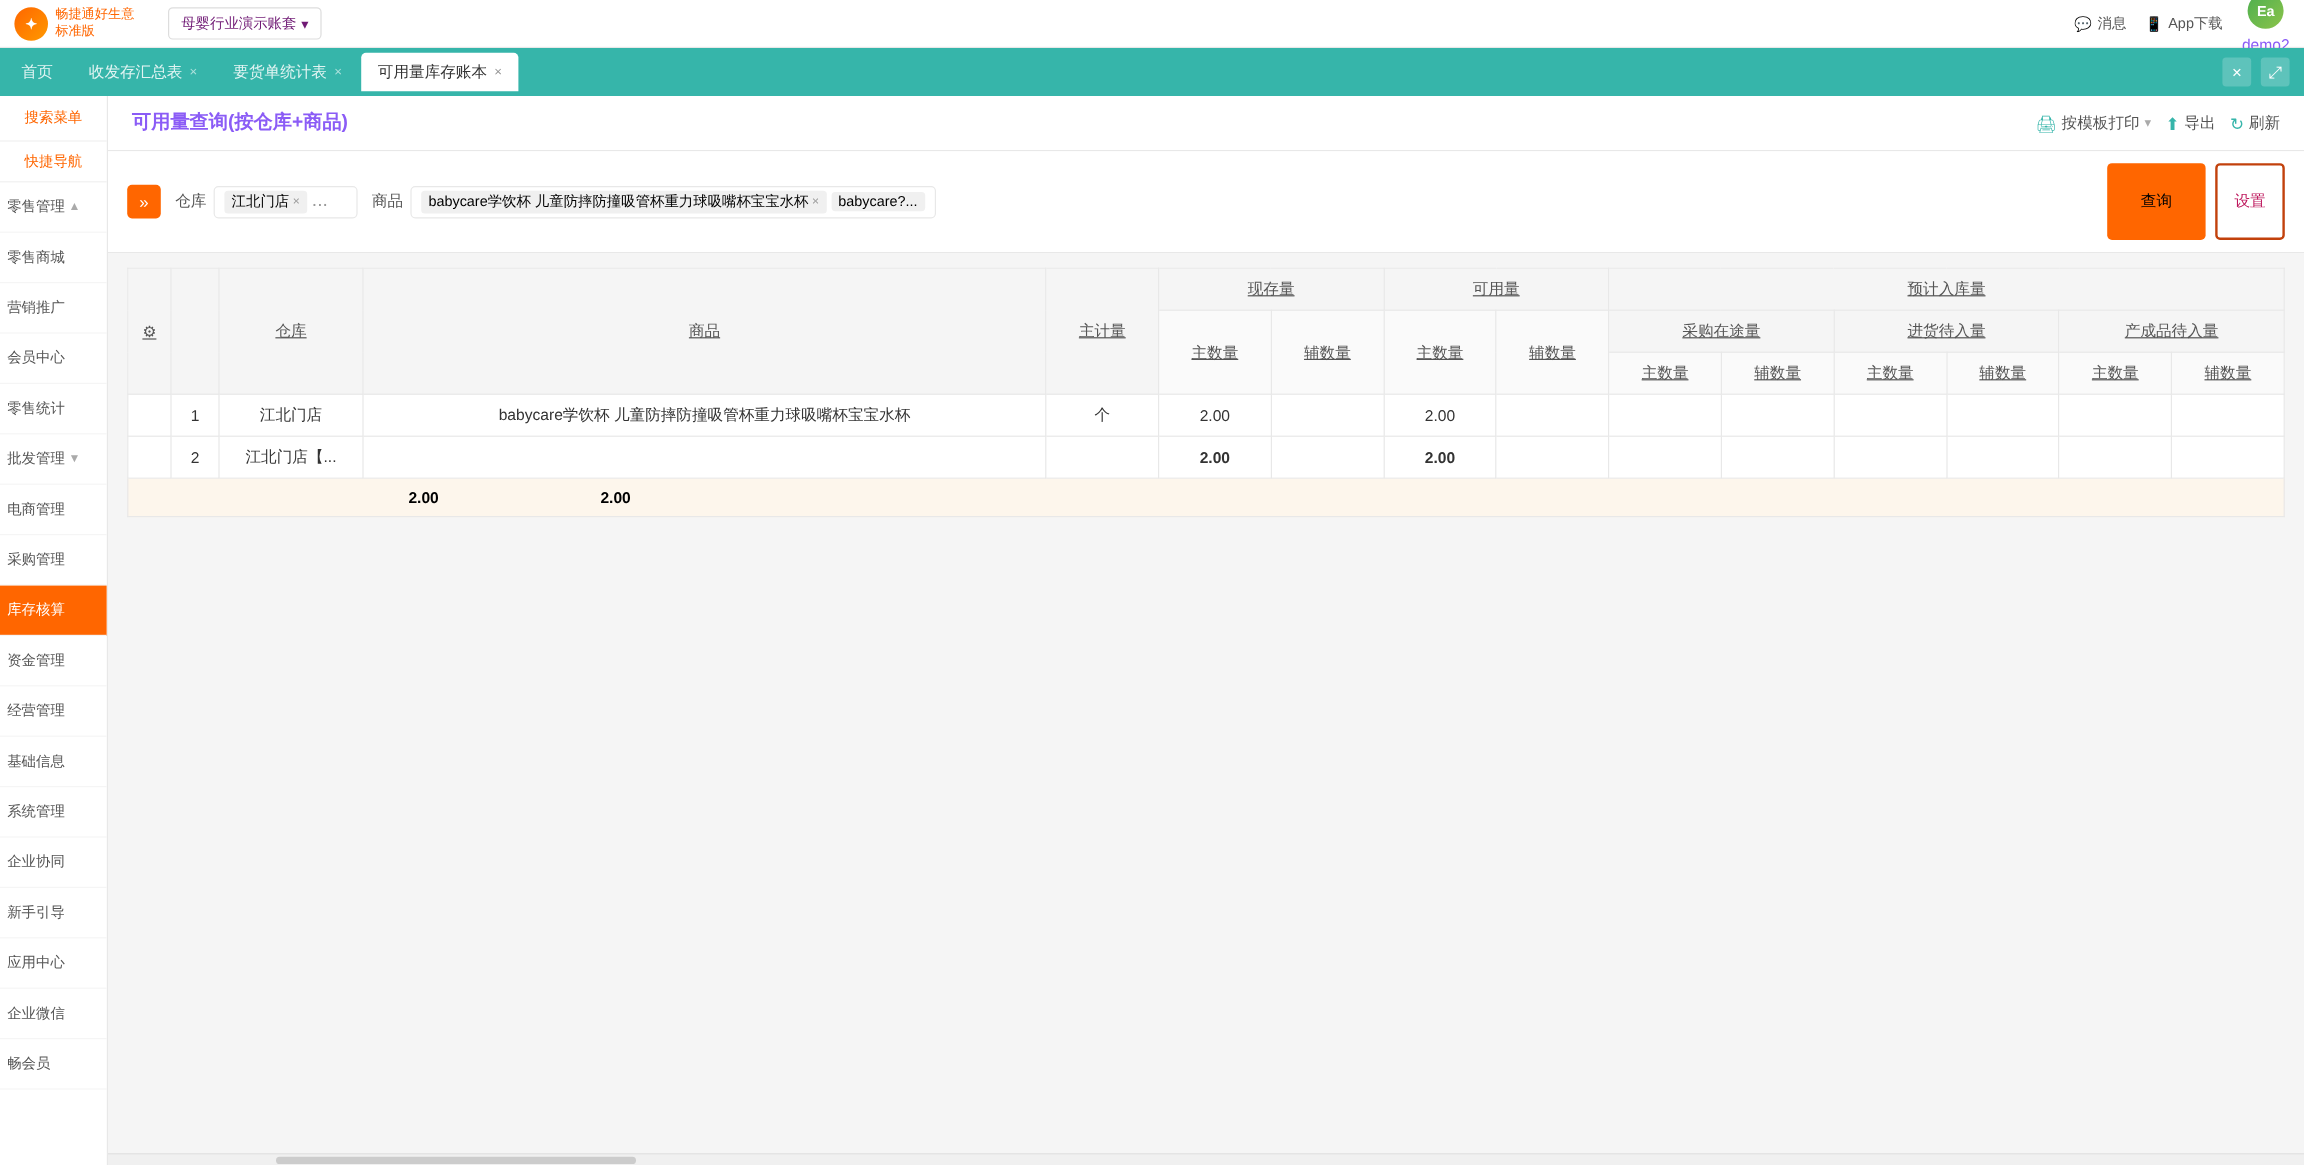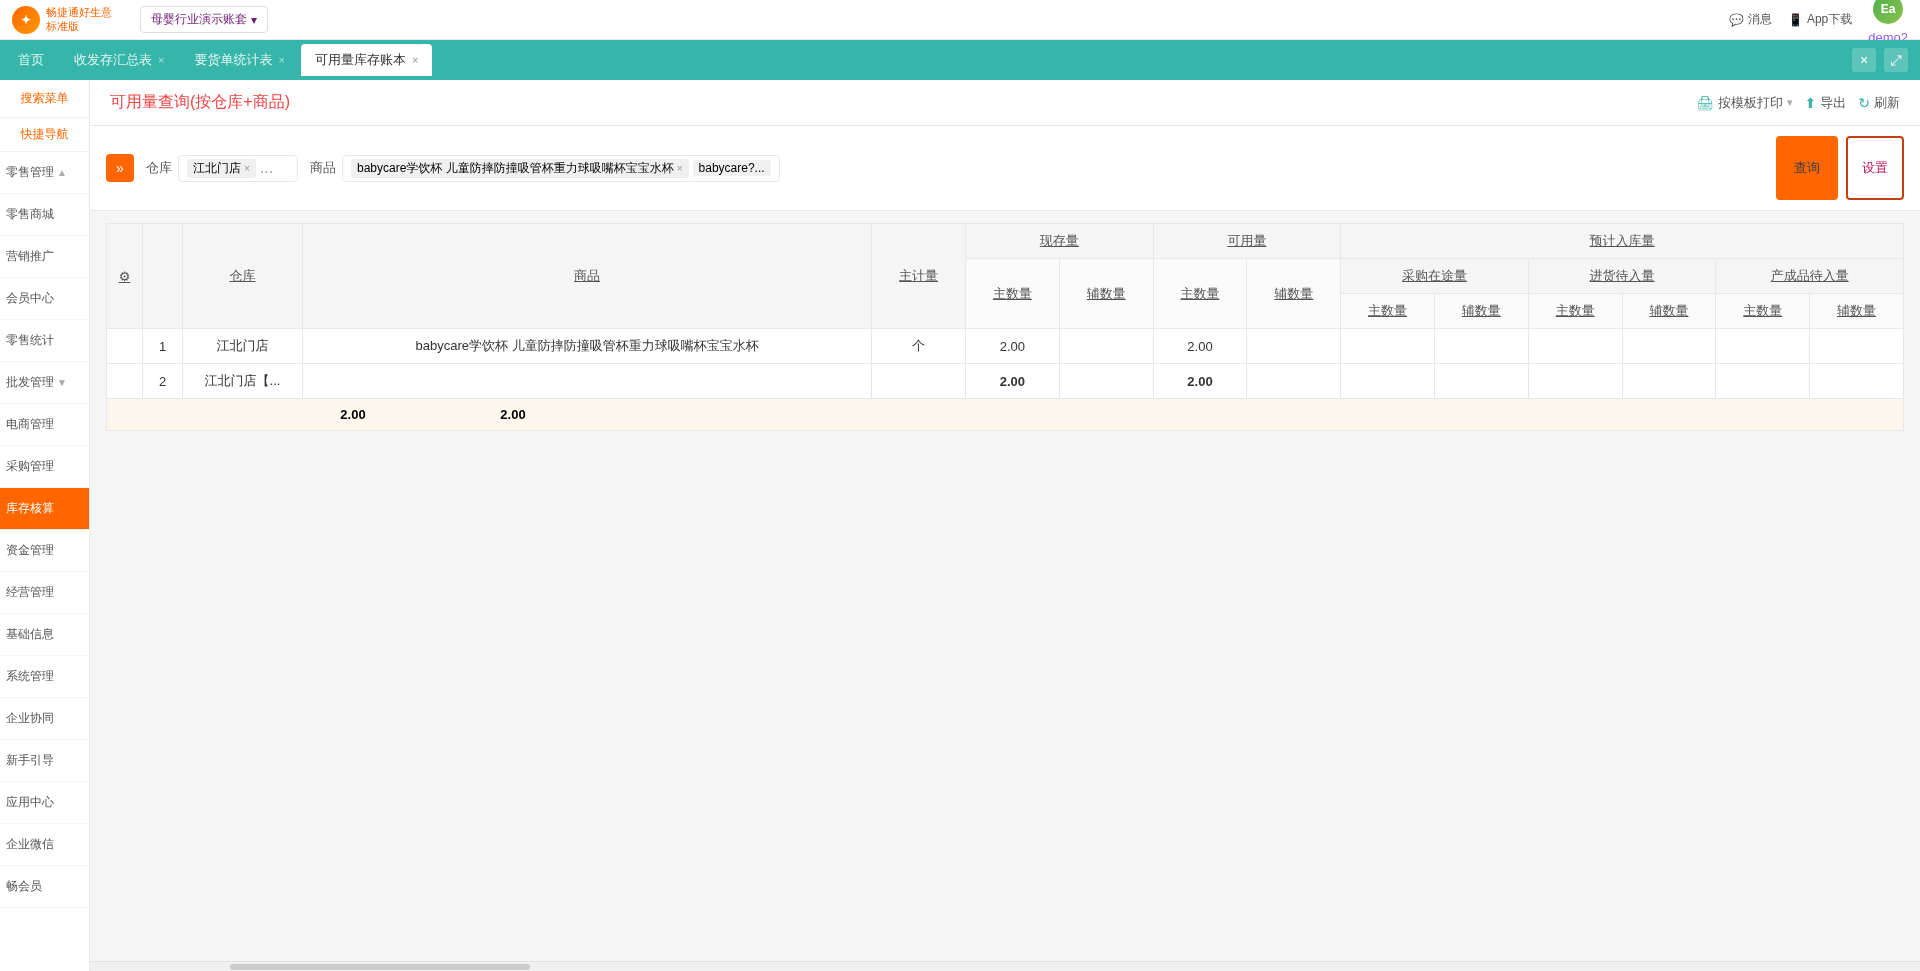--- a/index.html
+++ b/index.html
@@ -204,22 +204,22 @@
       background: #fff;
       padding: 12px 20px;
       border-bottom: 1px solid #e8e8e8;
       display: flex;
       align-items: center;
       justify-content: space-between;
       flex-shrink: 0;
     }
     .page-title {
       font-size: 16px;
-      font-weight: normal;
-      color: #ef4444;
+      font-weight: bold;
+      color: #8b5cf6;
     }
     .page-actions {
       display: flex;
       align-items: center;
       gap: 12px;
     }
     .action-btn {
       display: flex;
       align-items: center;
       gap: 4px;
@@ -292,24 +292,24 @@
       flex: 1;
       max-width: 500px;
     }
     .filter-actions-right {
       margin-left: auto;
       display: flex;
       gap: 8px;
     }
     .btn-query {
       background: #ff6600;
-      color: #404040;
+      color: #000000;
       border: none;
       border-radius: 4px;
-      padding: 6px 18px;
+      padding: 6px 28px;
       cursor: pointer;
       font-size: 13px;
     }
     .btn-settings {
       background: #fff;
       color: #be185d;
       border: 2px solid #c2410c;
       border-radius: 4px;
       padding: 21px 14px;
       cursor: pointer;

